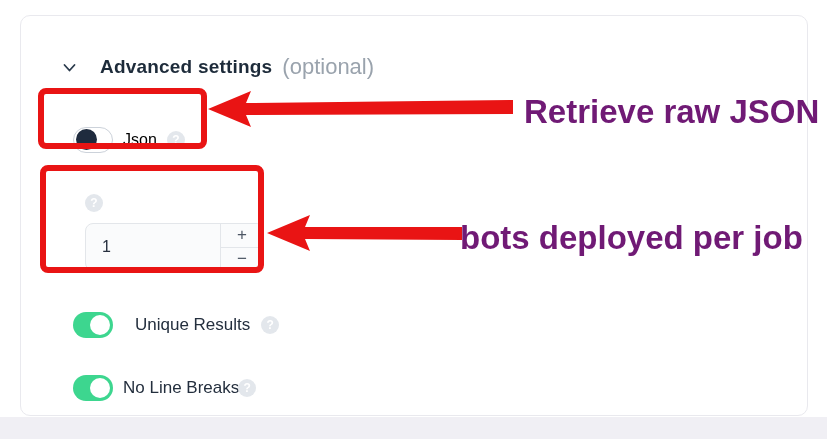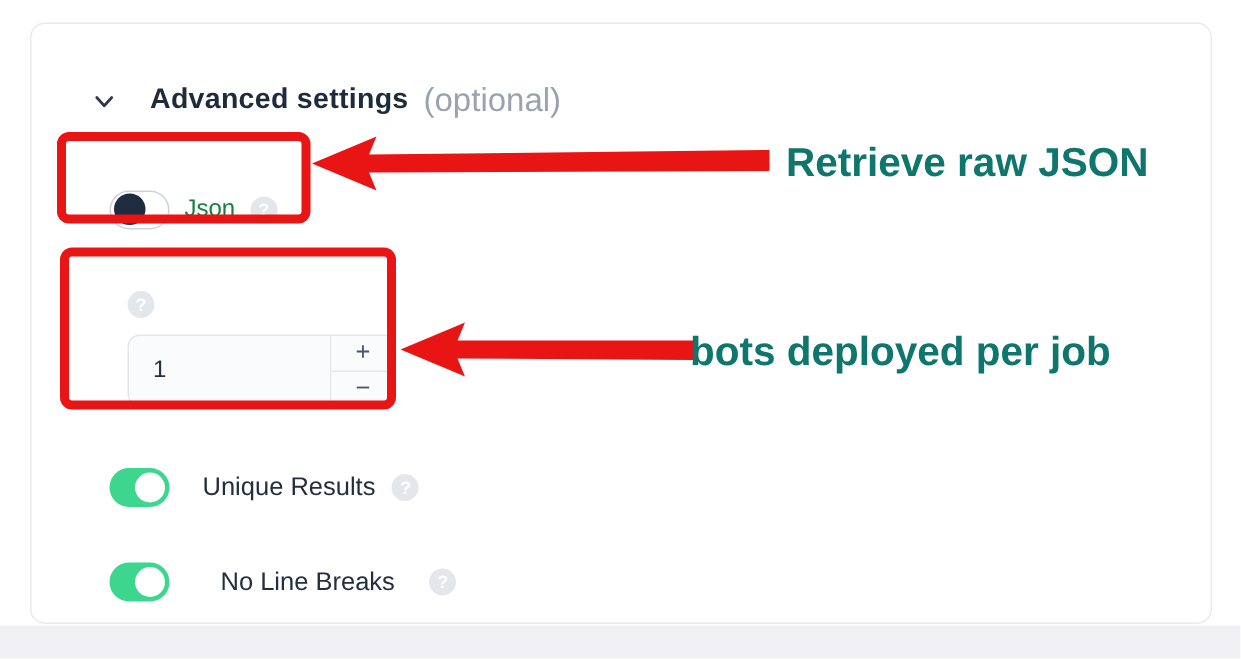--- a/index.html
+++ b/index.html
@@ -26,29 +26,29 @@
     cursor:pointer;
   }
   .header-title { font-size:19px; font-weight:bold; color:#1d2b3a; letter-spacing:0.2px;margin-left:12px; }
   .header-optional { font-size:22px; color:#9aa3ad; }
   .chevron { display:flex; align-items:center; }
 
   .row { position:absolute; display:flex; align-items:center; }
   #row-json   { left:52px; top:111px; height:26px; gap:10px; }
   #row-conc-label { left:64px; top:177px; height:20px; gap:10px; }
   #row-unique { left:52px; top:295px; height:27px; gap:22px; }
-  #row-nolb   { left:52px; top:358px; height:27px; gap:34px; }
+  #row-nolb   { left:52px; top:358px; height:27px; gap:10px; }
 
   .toggle { position:relative; width:40px; height:26px; border-radius:13px; cursor:pointer; flex:0 0 auto; }
   .toggle.off { background:#ffffff; border:1px solid #ccd2da; }
   .toggle.off .knob { position:absolute; left:2px; top:1px; width:21px; height:21px; border-radius:50%; background:#1f2b3e; }
   .toggle.on { background:#3dd68f; }
   .toggle.on .knob { position:absolute; right:3px; top:3px; width:20px; height:20px; border-radius:50%; background:#ffffff; }
 
-  .label-16 { font-size:16px; color:#15803d; }
+  .label-16 { font-size:16px; color:#000000; }
   .label-17 { font-size:17px; color:#242f3e; }
   .label-badge-gap { margin-left:-11px; }
 
   .help {
     width:18px; height:18px; border-radius:50%;
     background:#e3e7ec; color:#ffffff;
     font-size:12px; font-weight:bold;
     display:flex; align-items:center; justify-content:center;
     cursor:pointer; flex:0 0 auto;
   }
@@ -60,21 +60,21 @@
   }
   .num-value { flex:1; display:flex; align-items:center; padding-left:16px; font-size:16px; color:#27303f; }
   .stepper { width:43px; border-left:1px solid #e3e6ea; display:flex; flex-direction:column; }
   .step-btn { flex:1; display:flex; align-items:center; justify-content:center; color:#4c5664; font-size:17px; cursor:pointer; background:#fafbfc; }
   .step-btn.minus { border-top:1px solid #e3e6ea; }
 
   .ann-box { position:absolute; border:6px solid #e91414; border-radius:8px; }
   #ann-box-json { left:38px; top:88px; width:169px; height:61px; }
   #ann-box-conc { left:40px; top:165px; width:224px; height:108px; }
 
-  .ann-text { position:absolute; color:#0f766e; font-weight:bold; font-size:27px; white-space:nowrap; }
+  .ann-text { position:absolute; color:#701a75; font-weight:bold; font-size:33px; white-space:nowrap; }
   #ann-text-json { left:524px; top:93px; }
   #ann-text-conc { left:460px; top:219px; }
 
   .overlay-svg { position:absolute; left:0; top:0; pointer-events:none; }
 </style>
 </head>
 <body>
 
 <div class="card">
 

